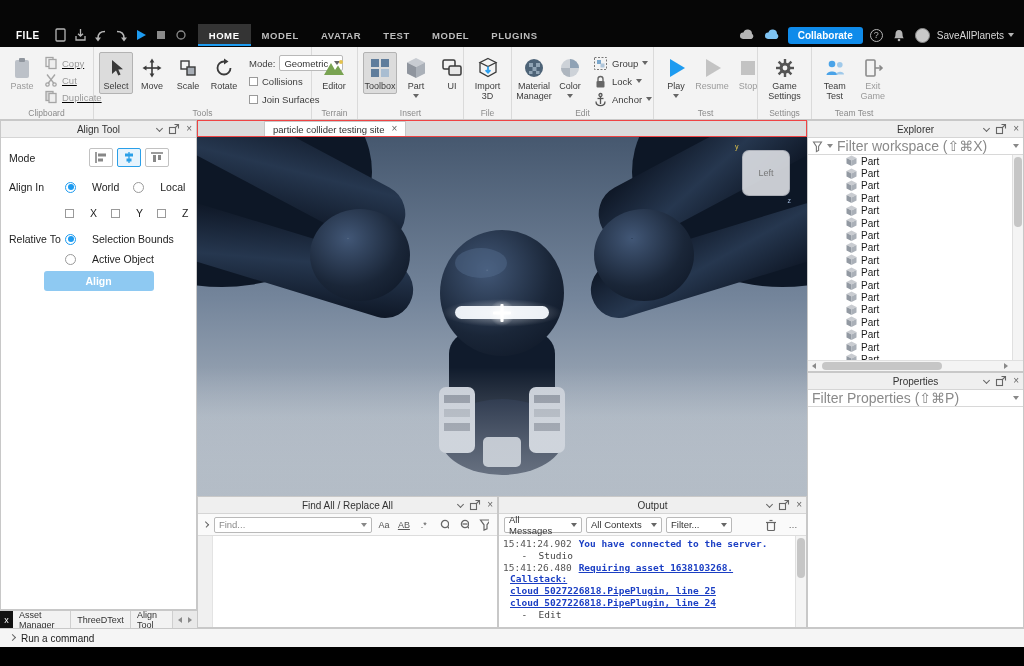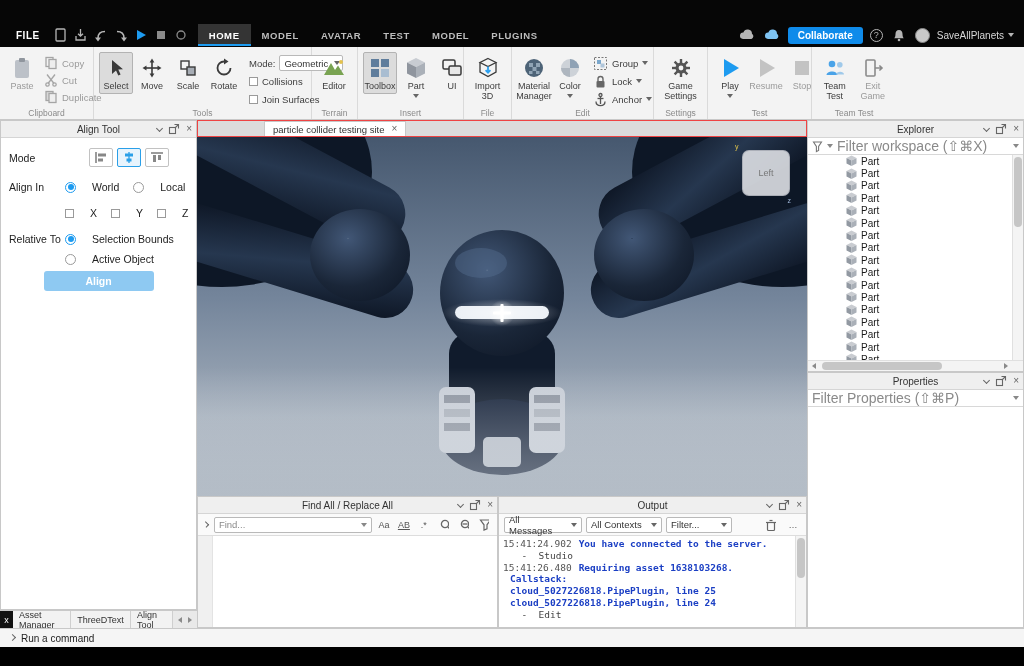--- a/index.html
+++ b/index.html
@@ -90,21 +90,21 @@
   .tb-tool.ww { text-decoration:underline; }
   .find-results { flex:1; display:flex; }
   .find-gutter { width:15px; background:#f0f0f0; border-right:1px solid #e3e3e3; }
 
   
   .outp { left:498px; top:496px; width:309px; height:132px; display:flex; flex-direction:column; }
   .log { flex:1; position:relative; overflow:hidden; padding:2px 0; }
   .log-line { display:flex; font-family:"DejaVu Sans Mono",monospace; font-size:9.5px; line-height:11.8px; padding:0 4px; white-space:pre; }
   .log-time { color:#555; margin-right:7px; }
   .log-line[data-type="info"] .log-text { color:#1b3fc4; font-weight:bold; }
-  .log-line[data-type="link"] .log-text { color:#1b3fc4; font-weight:bold; }
+  .log-line[data-type="link"] .log-text { color:#1b3fc4; text-decoration:underline; font-weight:bold; }
   .log-line[data-type="plain"] .log-text { color:#444; }
   .outp .vscroll { top:40px; }
 
   
   .btabs { position:absolute; left:0; top:610px; width:197px; height:18px; background:#e9e9e9; border-top:1px solid #c8c8c8; display:flex; align-items:stretch; }
   .btab-close { width:15px; background:#111; color:#fff; font-size:9px; display:flex; align-items:center; justify-content:center; }
   .btab { border-right:1px solid #cfcfcf; font-size:9px; color:#333; display:flex; align-items:center; padding:0 6px; background:#f2f2f2; }
   .btab-arrows { display:flex; align-items:center; gap:6px; padding:0 5px; }
   .cmdbar { position:absolute; left:0; top:628px; width:1024px; height:19px; background:#f5f5f5; border-top:1px solid #c8c8c8; display:flex; align-items:center; gap:6px; padding:0 10px; font-size:10px; color:#222; }
   .footer { position:absolute; left:0; top:647px; width:1024px; height:19px; background:#000; }
@@ -195,21 +195,21 @@
   <div class="rb-sec" style="width:94px;">
     <div class="big-btn dim">
       <span class="ic">
           <svg width="22" height="24">
             <rect x="4" y="4" width="14" height="18" rx="2" fill="#bcc1c8"></rect>
             <rect x="8" y="2" width="6" height="4" rx="1" fill="#90969e"></rect>
           </svg>
         </span>
       <span>Paste</span>
     </div>
-    <div class="col" style="margin-left:3px;">
+    <div class="col" style="margin-left:3px;text-decoration:underline;">
       <div class="small-row">
           <svg width="14" height="14">
             <rect x="2" y="1.5" width="7" height="9" fill="none" stroke="#a5a5a5" stroke-width="1.3"></rect>
             <rect x="5" y="3.5" width="7" height="9" fill="#eee" stroke="#a5a5a5" stroke-width="1.3"></rect>
           </svg>
           <span>Copy</span>
         </div>
       <div class="small-row">
           <svg width="14" height="14">
             <g stroke="#a5a5a5" stroke-width="1.3" fill="none">
@@ -416,66 +416,66 @@
               <path d="M3 9.5 C3 12.3 5.2 13.6 7.5 13.6 C9.8 13.6 12 12.3 12 9.5"></path>
             </g>
           </svg>
           <span>Anchor</span>
           <span class="tri"></span>
         </div>
     </div>
     <div class="rb-label">Edit</div>
   </div>
 
+  <div class="rb-sec" style="width:104px;">
+    <div class="big-btn">
+      <span class="ic">
+          <svg width="24" height="24">
+            <polygon points="6,3 21,12 6,21" fill="#1d9bf0"></polygon>
+          </svg>
+        </span>
+      <span>Play</span>
+      <span class="tri"></span>
+    </div>
+    <div class="big-btn dim">
+      <span class="ic">
+          <svg width="24" height="24">
+            <polygon points="6,3 21,12 6,21" fill="#c3c3c3"></polygon>
+          </svg>
+        </span>
+      <span>Resume</span>
+    </div>
+    <div class="big-btn dim">
+      <span class="ic">
+          <svg width="22" height="22">
+            <rect x="4" y="4" width="14" height="14" fill="#c3c3c3"></rect>
+          </svg>
+        </span>
+      <span>Stop</span>
+    </div>
+    <div class="rb-label">Test</div>
+  </div>
+
   <div class="rb-sec" style="width:54px;">
     <div class="big-btn" style="width:46px;">
       <span class="ic">
           <svg width="22" height="22">
             <g stroke="#555" stroke-width="2.4">
               <line x1="11" y1="2" x2="11" y2="20"></line>
               <line x1="2" y1="11" x2="20" y2="11"></line>
               <line x1="4.6" y1="4.6" x2="17.4" y2="17.4"></line>
               <line x1="17.4" y1="4.6" x2="4.6" y2="17.4"></line>
             </g>
             <circle cx="11" cy="11" r="5.5" fill="#555"></circle>
             <circle cx="11" cy="11" r="2.4" fill="#f3f3f3"></circle>
           </svg>
         </span>
       <span>Game Settings</span>
     </div>
     <div class="rb-label">Settings</div>
-  </div>
-
-  <div class="rb-sec" style="width:104px;">
-    <div class="big-btn">
-      <span class="ic">
-          <svg width="24" height="24">
-            <polygon points="6,3 21,12 6,21" fill="#1d9bf0"></polygon>
-          </svg>
-        </span>
-      <span>Play</span>
-      <span class="tri"></span>
-    </div>
-    <div class="big-btn dim">
-      <span class="ic">
-          <svg width="24" height="24">
-            <polygon points="6,3 21,12 6,21" fill="#c3c3c3"></polygon>
-          </svg>
-        </span>
-      <span>Resume</span>
-    </div>
-    <div class="big-btn dim">
-      <span class="ic">
-          <svg width="22" height="22">
-            <rect x="4" y="4" width="14" height="14" fill="#c3c3c3"></rect>
-          </svg>
-        </span>
-      <span>Stop</span>
-    </div>
-    <div class="rb-label">Test</div>
   </div>
 
   <div class="rb-sec" style="width:84px; border-right:none;">
     <div class="big-btn">
       <span class="ic">
           <svg width="22" height="22">
             <circle cx="8" cy="7" r="3.3" fill="#4aa3e8"></circle>
             <path d="M2.5 18 C2.5 13.2 13.5 13.2 13.5 18 Z" fill="#4aa3e8"></path>
             <circle cx="15.8" cy="7.7" r="2.8" fill="#9fc9ea"></circle>
             <path d="M12 17.5 C12.5 13.8 20 13.8 20 17.5 Z" fill="#9fc9ea"></path>

